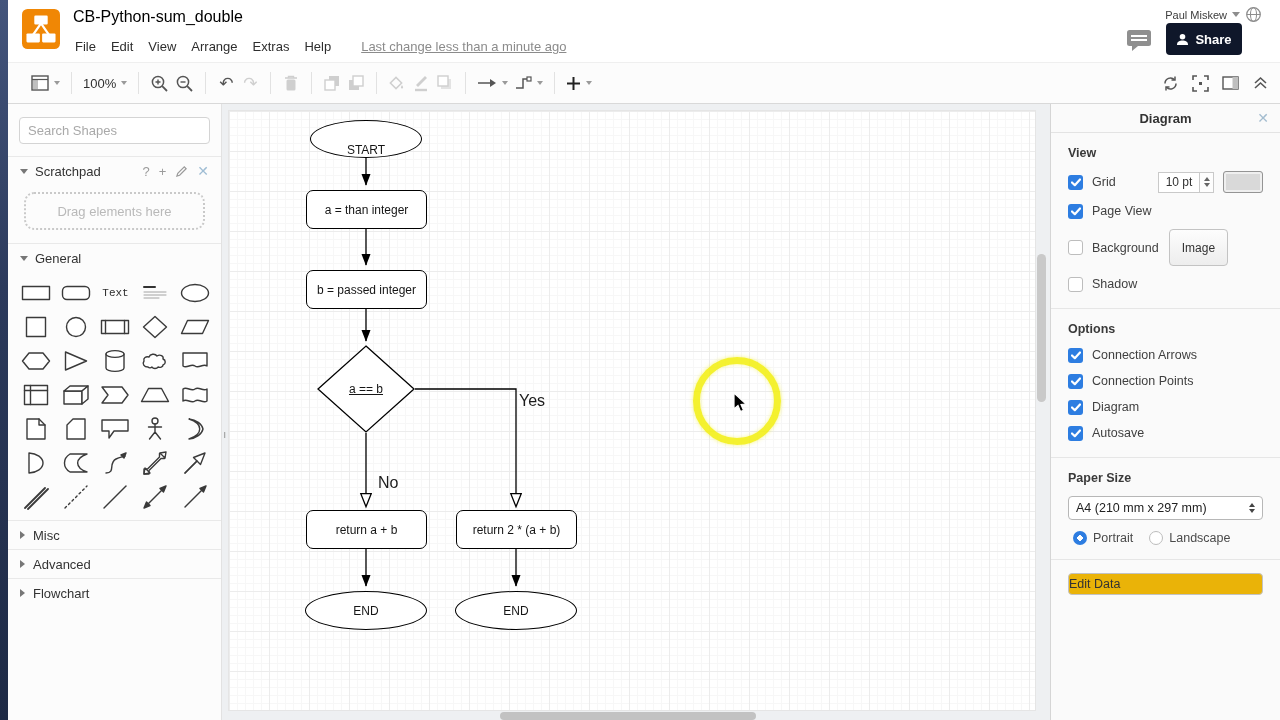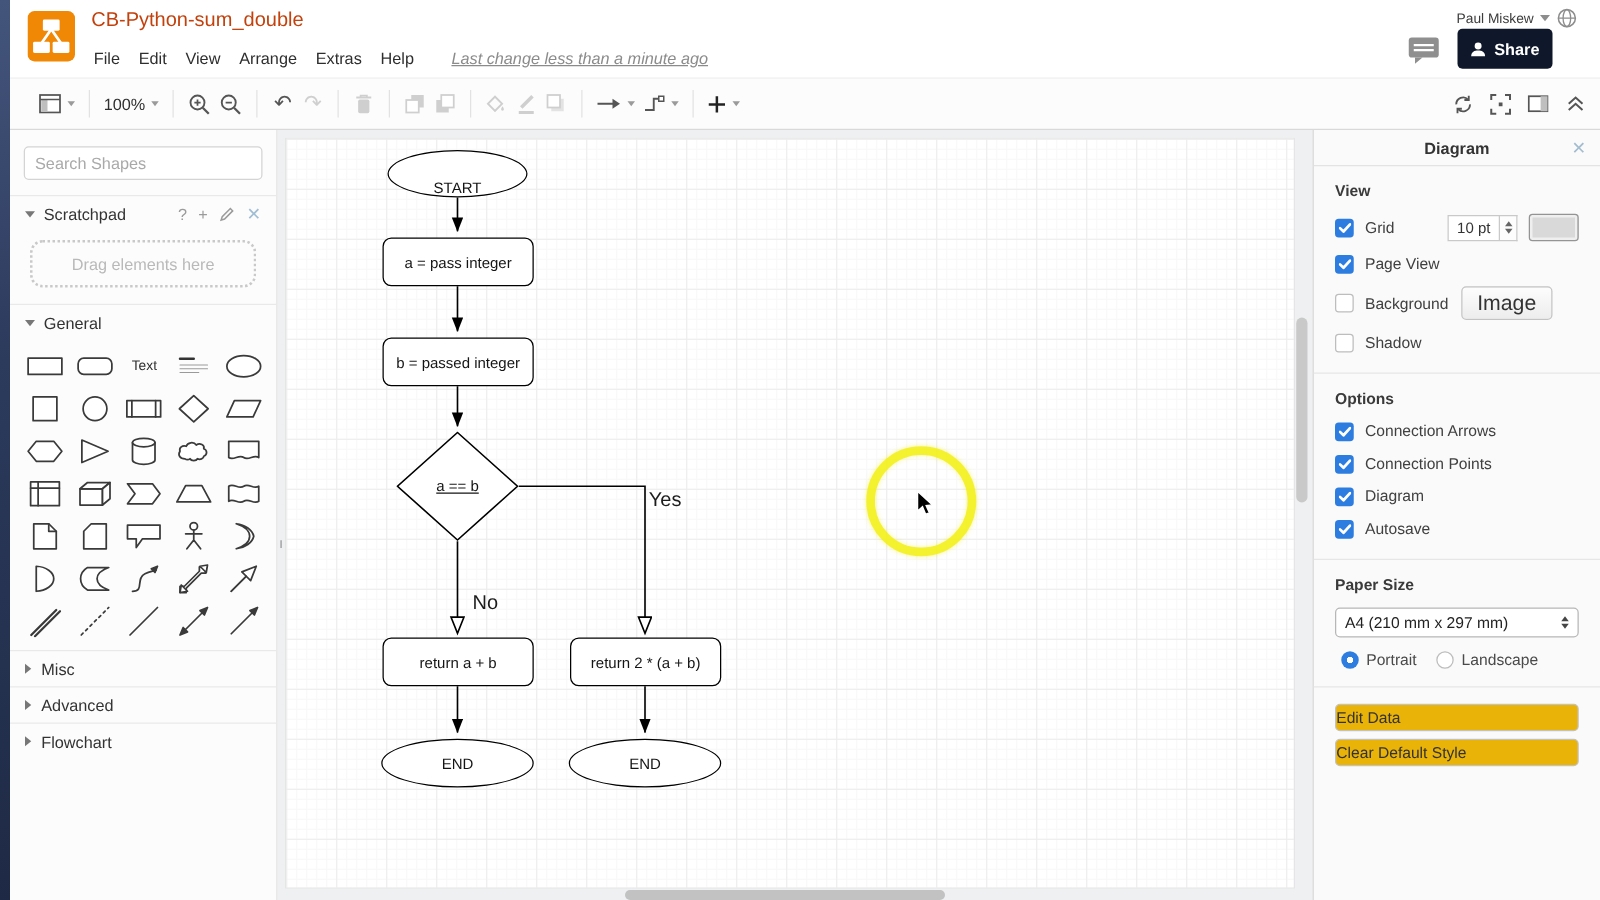--- a/index.html
+++ b/index.html
@@ -4,24 +4,24 @@
 <style>
   * { box-sizing: border-box; margin: 0; padding: 0; }
   html,body { width:1280px; height:720px; overflow:hidden; font-family:"Liberation Sans","DejaVu Sans",sans-serif; background:#fff; }
 
   .left-strip { position:absolute; left:0; top:0; width:8px; height:720px;
     background:linear-gradient(180deg,#44557c 0%,#2c3a5c 40%,#1e2a45 100%); z-index:60; }
 
   
   .header { position:absolute; left:8px; top:0; width:1272px; height:62px; background:#fff; z-index:40; }
   .logo { position:absolute; left:14px; top:8px; width:38px; height:42px; }
-  .doc-title { position:absolute; left:65px; top:8px; font-size:16px; color:#c2410c; }
+  .doc-title { position:absolute; left:65px; top:8px; font-size:16px; color:#000000; }
   .menubar { position:absolute; left:67px; top:39px; display:flex; align-items:center; font-size:13px; color:#2e2e2e; }
   .menu-item { margin-right:15px; cursor:default; }
-  .last-change { color:#8b8b8b; text-decoration:underline; margin-left:15px;font-style:italic; }
+  .last-change { color:#8b8b8b; text-decoration:underline; margin-left:15px; }
   .user-row { position:absolute; right:18px; top:6px; display:flex; align-items:center; gap:5px; font-size:11px; color:#3c3c3c; }
   .user-caret { width:0; height:0; border-left:4px solid transparent; border-right:4px solid transparent; border-top:5px solid #8d8d8d; }
   .comment-btn { position:absolute; right:128px; top:28px; }
   .share-btn { position:absolute; right:38px; top:23px; width:76px; height:32px; background:#0f172a; border-radius:4px;
     display:flex; align-items:center; justify-content:center; gap:6px; color:#fff; font-size:13px; font-weight:bold; cursor:pointer; }
 
   
   .toolbar { position:absolute; left:8px; top:62px; width:1272px; height:42px; background:#fcfcfc;
     border-top:1px solid #efefef; border-bottom:1px solid #d9d9d9; display:flex; align-items:center; padding-left:20px; z-index:40; }
   .tb-btn { height:26px; min-width:24px; display:flex; align-items:center; justify-content:center; gap:3px; padding:0 3px; cursor:pointer; }
@@ -39,21 +39,21 @@
   .search-wrap input { border:none; outline:none; flex:1; font-size:13px; color:#333; font-family:inherit; background:transparent; }
   .search-wrap input::placeholder { color:#a9a9a9; }
   .sec-head { display:flex; align-items:center; height:29px; padding:0 12px; border-top:1px solid #e9e9e9; font-size:13px; color:#333; cursor:pointer; }
   .sec-caret-open { width:0; height:0; border-left:4px solid transparent; border-right:4px solid transparent; border-top:5px solid #777; margin-right:7px; }
   .sec-caret-closed { width:0; height:0; border-top:4px solid transparent; border-bottom:4px solid transparent; border-left:5px solid #777; margin-right:8px; }
   .scratch-icons { margin-left:auto; display:flex; gap:9px; font-size:13px; color:#9b9b9b; align-items:center; }
   .scratch-icons .x { color:#9fbdd4; font-size:14px; }
   .dropzone { margin:7px 16px 13px 16px; height:38px; border:2px dotted #c9c9c9; border-radius:10px;
     display:flex; align-items:center; justify-content:center; color:#b9b9b9; font-size:13px; }
   .shape-grid { padding:8px 6px 10px 8px; display:grid; grid-template-columns:repeat(5,1fr); row-gap:8px; }
-  .cell { height:26px; display:flex; align-items:center; justify-content:center; cursor:grab; }
+  .cell { height:26px; display:flex; align-items:center; justify-content:center; cursor:grab;font-family:Liberation Mono, monospace; }
   .cell svg { stroke:#3a3a3a; fill:none; stroke-width:1.4; stroke-linejoin:round; stroke-linecap:round; }
   .cell .txt { font-size:11px; color:#2e2e2e; }
 
   
   .canvas { position:absolute; left:222px; top:104px; width:828px; height:616px; background:#eef0f2; overflow:hidden; z-index:10; }
   .page { position:absolute; left:6px; top:6px; width:808px; height:601px; background-color:#fff; border:1px solid #e5e5e5;
     background-image:
       linear-gradient(#ececec 1px, transparent 1px),
       linear-gradient(90deg,#ececec 1px, transparent 1px),
       linear-gradient(#f7f7f7 1px, transparent 1px),
@@ -89,22 +89,22 @@
   .chk.on { background:#2d7de1; }
   .chk.off { background:#fff; border:1px solid #bdbdbd; }
   .chk svg { stroke:#fff; stroke-width:2.2; fill:none; stroke-linecap:round; stroke-linejoin:round; }
   .grid-ctrl { margin-left:auto; display:flex; align-items:center; }
   .grid-size { width:42px; height:21px; border:1px solid #c9c9c9; background:#fff; text-align:center; font-size:12px; color:#333; font-family:inherit; }
   .stepper { width:14px; height:21px; border:1px solid #c9c9c9; border-left:none; background:#fdfdfd; display:flex; flex-direction:column; align-items:center; justify-content:center; gap:2px; cursor:pointer; }
   .stepper i { width:0; height:0; border-left:3.5px solid transparent; border-right:3.5px solid transparent; }
   .stepper .up { border-bottom:4px solid #666; } .stepper .dn { border-top:4px solid #666; }
   .swatch { width:40px; height:22px; margin-left:9px; border:1px solid #949494; border-radius:3px; background:#d9d9d9;
     box-shadow:inset 0 0 0 2px #efefef; cursor:pointer; }
-  .img-btn { margin-left:10px; height:27px; padding:0 12px; border:1px solid #c3c3c3; border-radius:4px;
-    background:linear-gradient(#fdfdfd,#ededed); font-size:17px; color:#333; display:flex; align-items:center; cursor:pointer; }
+  .img-btn { margin-left:10px; height:37px; padding:0 12px; border:1px solid #c3c3c3; border-radius:4px;
+    background:linear-gradient(#fdfdfd,#ededed); font-size:12px; color:#333; display:flex; align-items:center; cursor:pointer; }
   .paper-select { height:24px; border:1px solid #b7b7b7; border-radius:4px; background:#fff; display:flex; align-items:center;
     padding:0 7px; margin-bottom:11px; cursor:pointer; }
   .paper-select .lbl { flex:1; font-size:12.5px; color:#222; }
   .updn { display:flex; flex-direction:column; gap:2px; }
   .updn i { width:0; height:0; border-left:3.5px solid transparent; border-right:3.5px solid transparent; }
   .updn .up { border-bottom:4.5px solid #444; } .updn .dn { border-top:4.5px solid #444; }
   .radio-row { display:flex; align-items:center; gap:6px; padding-left:5px; margin-bottom:8px; }
   .radio { width:14px; height:14px; border-radius:50%; flex:none; cursor:pointer; }
   .radio.sel { background:radial-gradient(circle,#fff 0 2.6px,#2d7de1 2.7px); }
   .radio.un { background:#fff; border:1px solid #bdbdbd; }
@@ -544,21 +544,21 @@
     <path d="M144 329 L144 402" stroke="#000" stroke-width="1.3" fill="none" marker-end="url(#mh)"></path>
     <path d="M193 285 L294 285 L294 402" stroke="#000" stroke-width="1.3" fill="none" marker-end="url(#mh)"></path>
     <path d="M144 445 L144 482" stroke="#000" stroke-width="1.3" fill="none" marker-end="url(#mf)"></path>
     <path d="M294 445 L294 482" stroke="#000" stroke-width="1.3" fill="none" marker-end="url(#mf)"></path>
   </svg>
 
   <div class="node n-ellipse" style="left:88px; top:16px; width:112px; height:38px;align-items:flex-end;">
     <span>START</span>
   </div>
   <div class="node n-round" style="left:84px; top:86px; width:121px; height:39px;">
-    <span>a = pass integer</span>
+    <span>a = than integer</span>
   </div>
   <div class="node n-round" style="left:84px; top:166px; width:121px; height:39px;">
     <span>b = passed integer</span>
   </div>
   <div class="node n-diamond" style="left:95px; top:241px; width:98px; height:88px;">
     <svg width="98" height="88" viewBox="0 0 98 88">
       <polygon points="49,1 97,44 49,87 1,44" fill="#fff" stroke="#000" stroke-width="1.3"></polygon>
     </svg>
     <span class="dlabel">a == b</span>
   </div>
@@ -682,17 +682,14 @@
       <span class="radio-label">Portrait</span>
       <span class="radio un"></span>
       <span class="radio-label">Landscape</span>
     </div>
   </div>
 
   <div class="rp-section nb">
     <div class="rp-btn">
       <span>Edit Data</span>
     </div>
-    <div class="rp-btn">
-      <span>Clear Default Style</span>
-    </div>
   </div>
 </div>
 
 </body></html>

